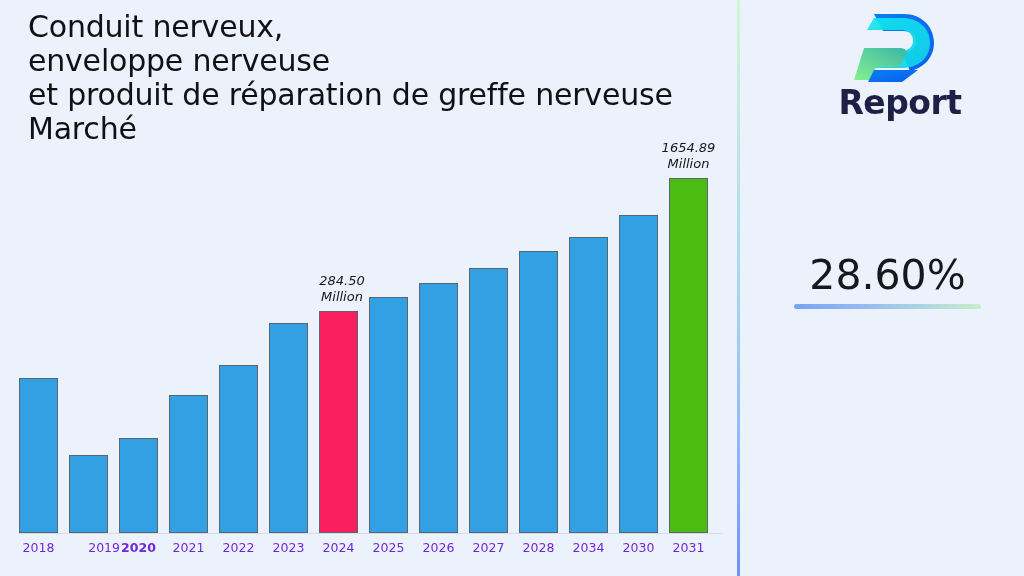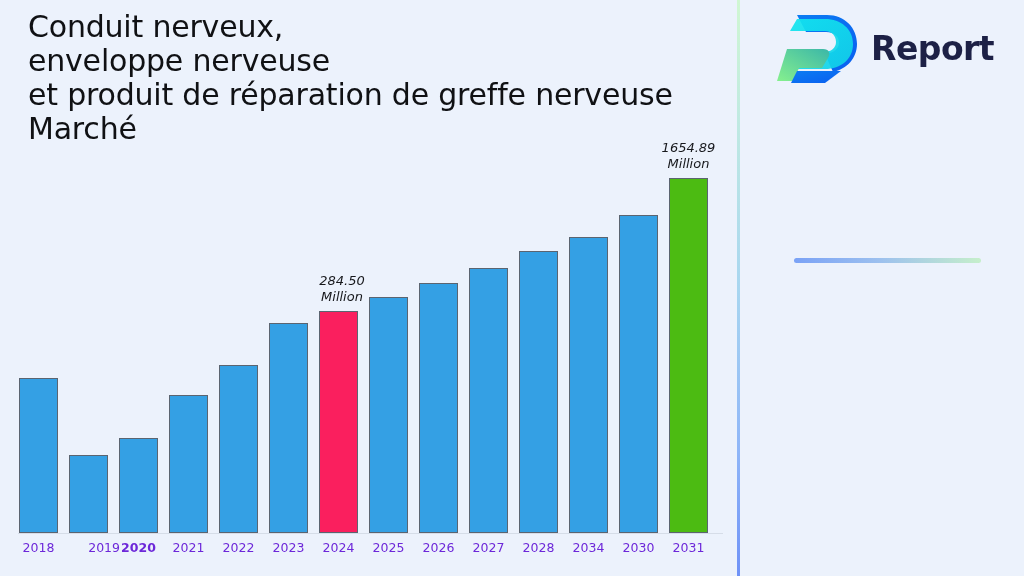--- a/index.html
+++ b/index.html
@@ -12,21 +12,21 @@
   #page{position:relative;width:1024px;height:438px;}
 
   
   .title{
     position:absolute;left:28px;top:10px;width:700px;
     font-size:30px;line-height:34px;color:#101114;
     letter-spacing:-0.2px;white-space:pre-line;
   }
 
   
-  .logo{position:absolute;left:775px;top:8px;width:240px;height:80px;display:flex;align-items:center;}
+  .logo{position:absolute;left:775px;top:8px;width:240px;height:80px;display:flex;align-items:center;flex-direction:column;}
   .logo-mark{width:86px;height:78px;flex:0 0 auto;}
   .logo-text{margin-left:10px;font-weight:bold;font-size:33px;line-height:33px;color:#1d2146;letter-spacing:-0.5px;}
 
   
   .v-divider{
     position:absolute;left:737px;top:0;width:3px;height:576px;
     background:linear-gradient(to bottom,#d0f7d2 0%,#bfe9e2 22%,#a8d6f0 50%,#8fb6f8 78%,#6f92f7 100%);
   }
 
   
@@ -89,20 +89,21 @@
       </svg>
     </span>
     <span class="logo-text">
       <span>Report</span><br>
     </span>
   </div>
 
   <div class="v-divider"></div>
 
   <div class="cagr">
+    <div class="cagr-value">28.60%</div>
     <div class="cagr-rule"></div>
   </div>
 
   <div class="chart">
     <div class="axis-line"></div>
     <div id="bars">
         <div class="bar" title="2018: 96 Million" style="left: 19px; top: 378px; height: 155px; background: rgb(52, 160, 228);"></div>
         <div class="bar" title="2019: 52 Million" style="left: 69px; top: 455px; height: 78px; background: rgb(52, 160, 228);"></div>
         <div class="bar" title="2020: 61.5 Million" style="left: 119px; top: 438px; height: 95px; background: rgb(52, 160, 228);"></div>
         <div class="bar" title="2021: 85 Million" style="left: 169px; top: 395px; height: 138px; background: rgb(52, 160, 228);"></div>

